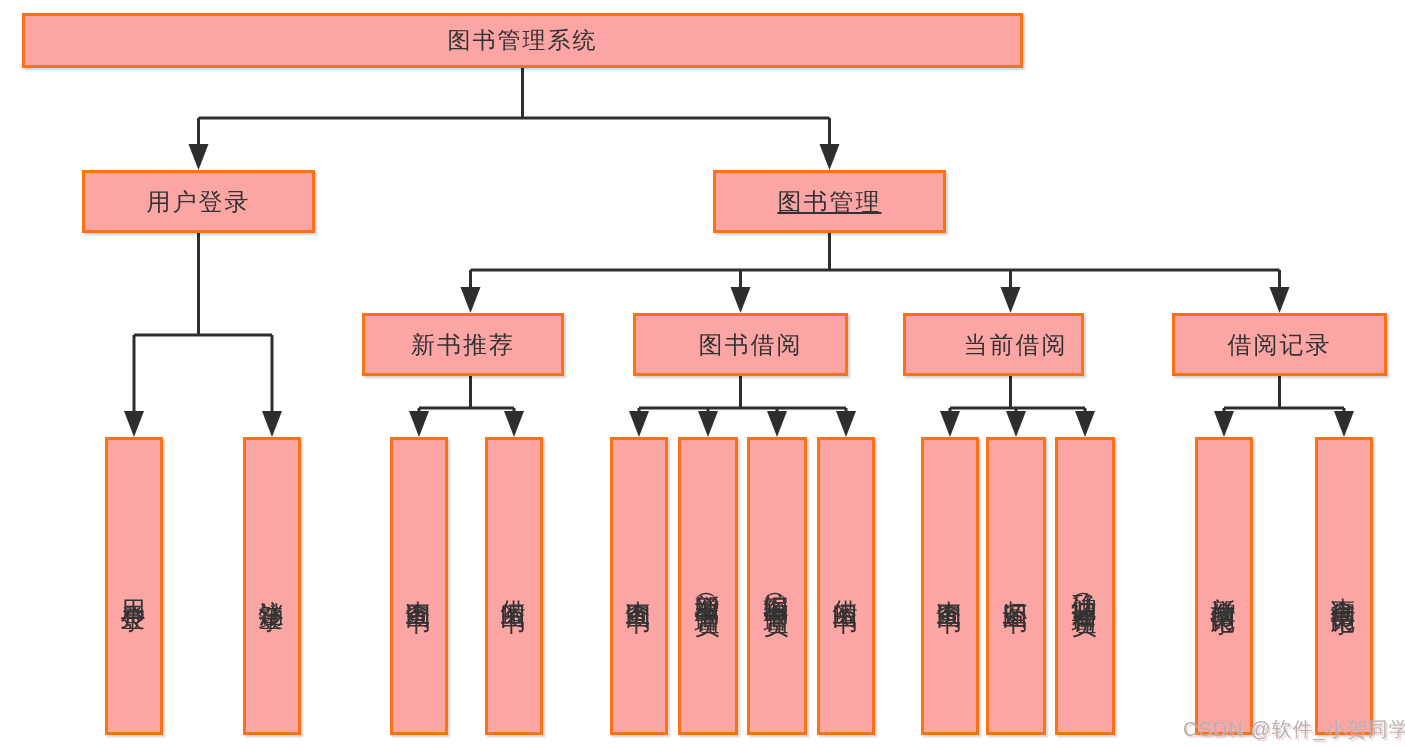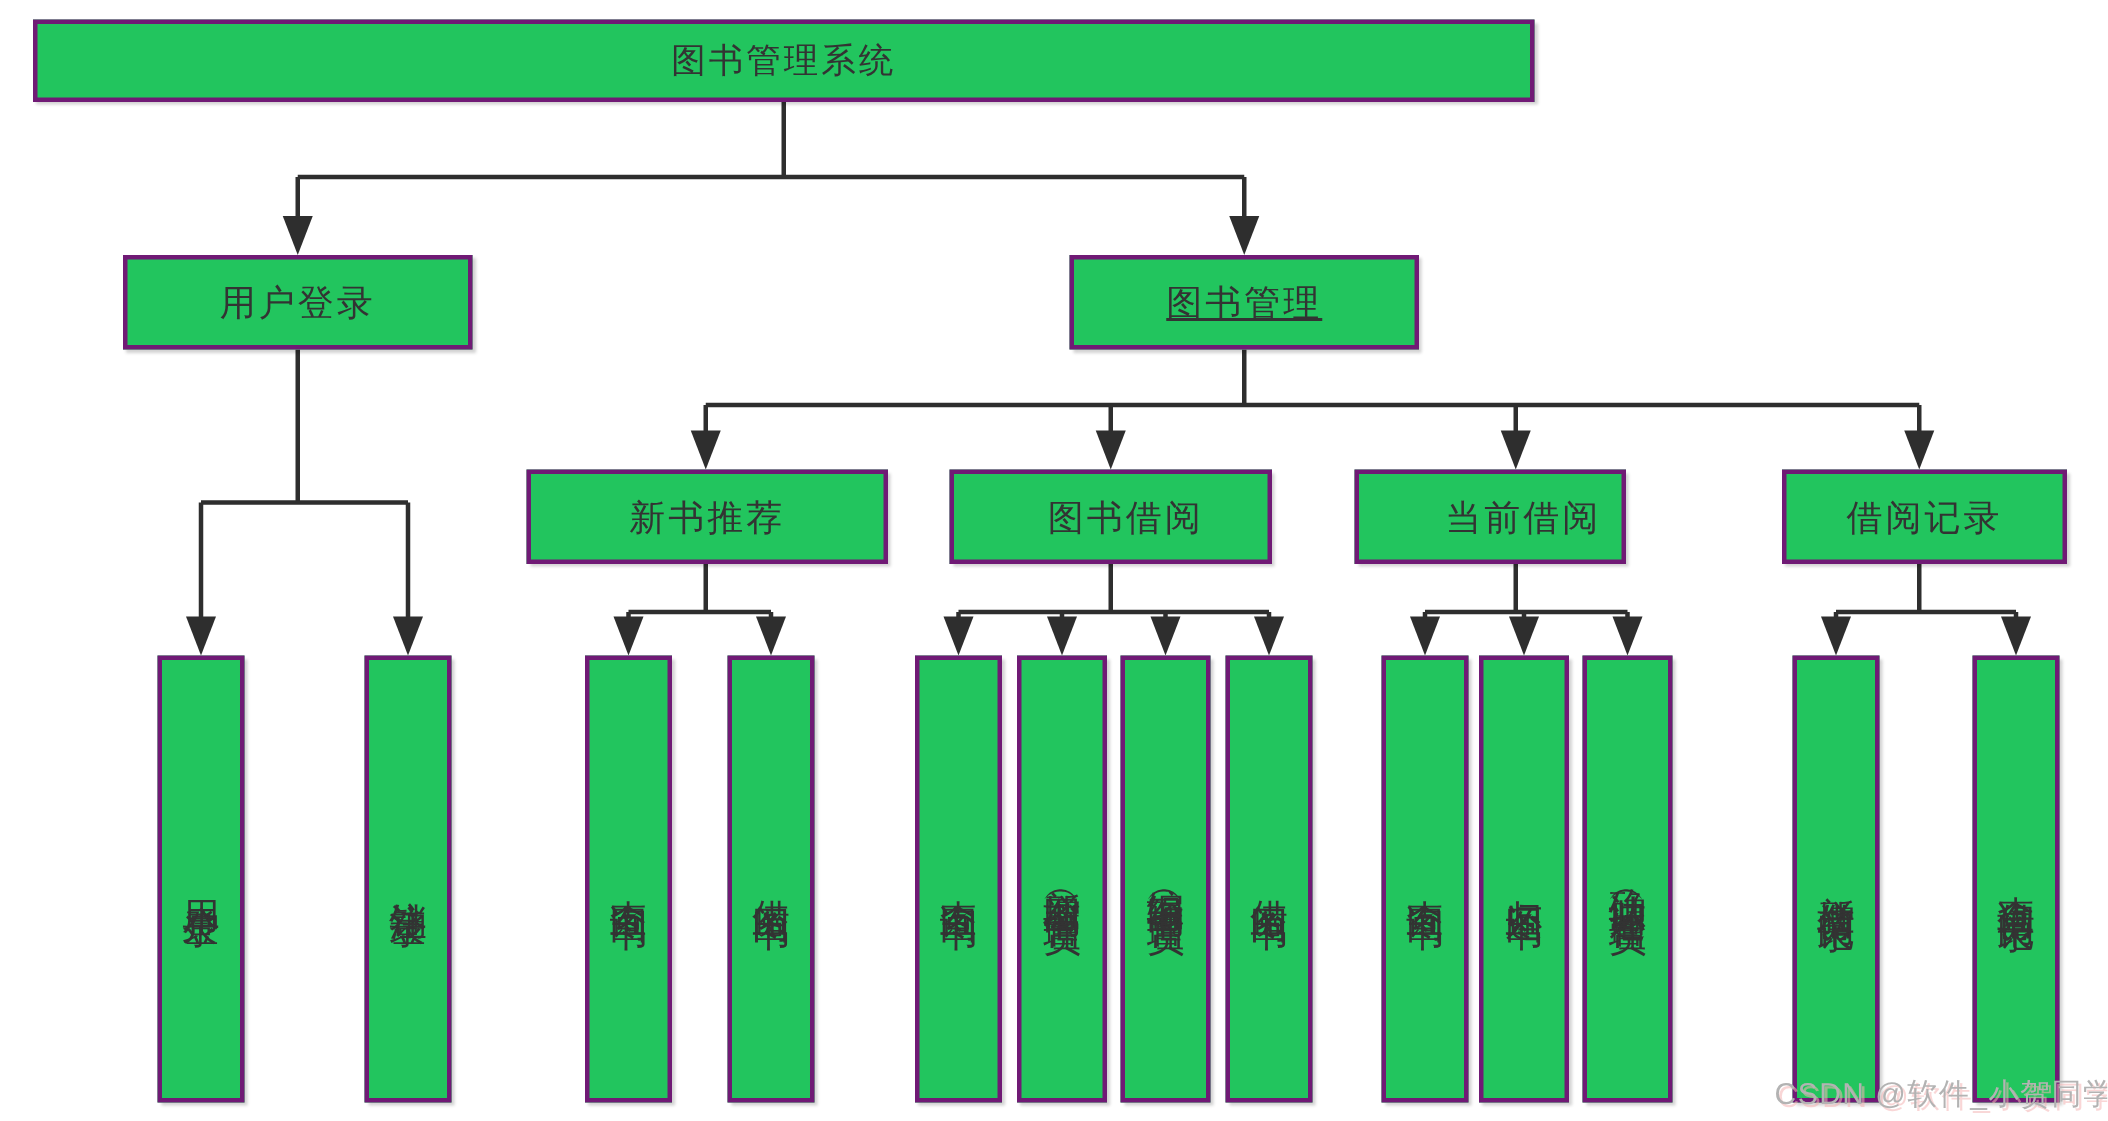--- a/index.html
+++ b/index.html
@@ -18,22 +18,22 @@
   .connectors {
     position: absolute;
     left: 0;
     top: 0;
     width: 1405px;
     height: 747px;
   }
   .box {
     position: absolute;
     box-sizing: border-box;
-    background: #22c55e;
-    border: 3px solid #701a75;
+    background: #fca5a5;
+    border: 3px solid #f97316;
     box-shadow: 2px 2px 2px rgba(0,0,0,0.18);
     display: flex;
     align-items: center;
     justify-content: center;
     color: #333333;
     font-size: 24px;
     letter-spacing: 2px;
     white-space: nowrap;
   }
   .box.root {
@@ -94,24 +94,24 @@
       <polygon points="1214,411 1234,411 1224,437"></polygon>
       <polygon points="1334,411 1354,411 1344,437"></polygon>
     </g>
   </svg>
 
   <div class="box root" style="left:22px; top:13px; width:1001px; height:55px;">图书管理系统</div>
 
   <div class="box" style="left:82px; top:170px; width:233px; height:63px;">用户登录</div>
   <div class="box" style="left:713px; top:170px; width:233px; height:63px;text-decoration:underline;">图书管理</div>
 
-  <div class="box" style="left:351px; top:313px; width:241px; height:63px;">新书推荐</div>
+  <div class="box" style="left:362px; top:313px; width:202px; height:63px;">新书推荐</div>
   <div class="box" style="left:633px; top:313px; width:215px; height:63px;padding-left:20px;">图书借阅</div>
   <div class="box" style="left:903px; top:313px; width:181px; height:63px;padding-left:44px;">当前借阅</div>
-  <div class="box" style="left:1172px; top:313px; width:190px; height:63px;margin-left:16px;">借阅记录</div>
+  <div class="box" style="left:1172px; top:313px; width:215px; height:63px;">借阅记录</div>
 
   <div class="box vbox" style="left:105px; top:437px; width:58px; height:298px;">用户登录</div>
   <div class="box vbox" style="left:243px; top:437px; width:58px; height:298px;">注销登录</div>
 
   <div class="box vbox" style="left:390px; top:437px; width:58px; height:298px;">查询图书</div>
   <div class="box vbox" style="left:485px; top:437px; width:58px; height:298px;">借阅图书</div>
 
   <div class="box vbox" style="left:610px; top:437px; width:58px; height:298px;">查询图书</div>
   <div class="box vbox" style="left:678px; top:437px; width:60px; height:298px;">新增图书（管理员）</div>
   <div class="box vbox" style="left:747px; top:437px; width:60px; height:298px;">编辑图书（管理员）</div>

